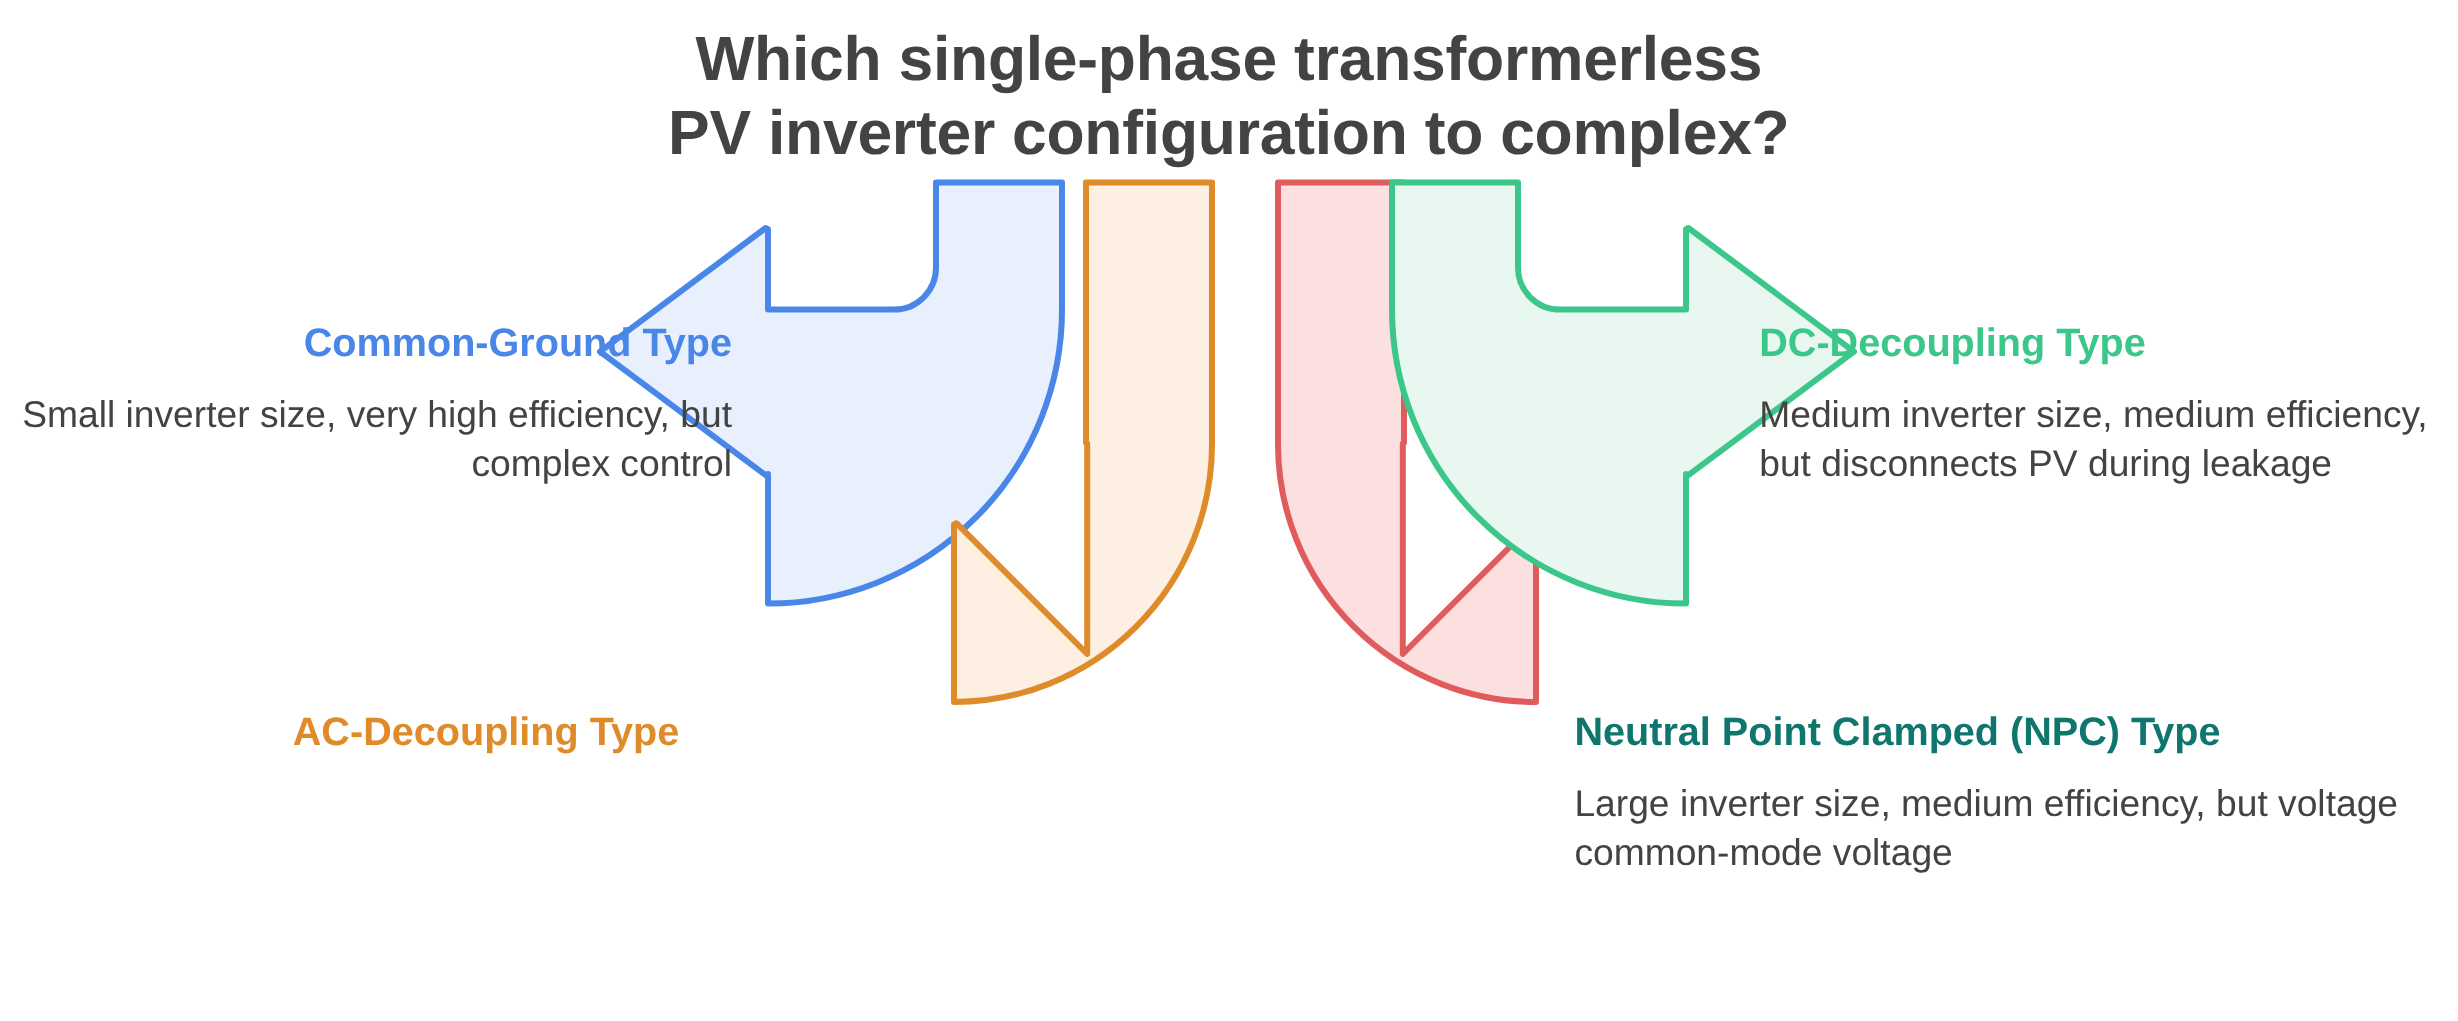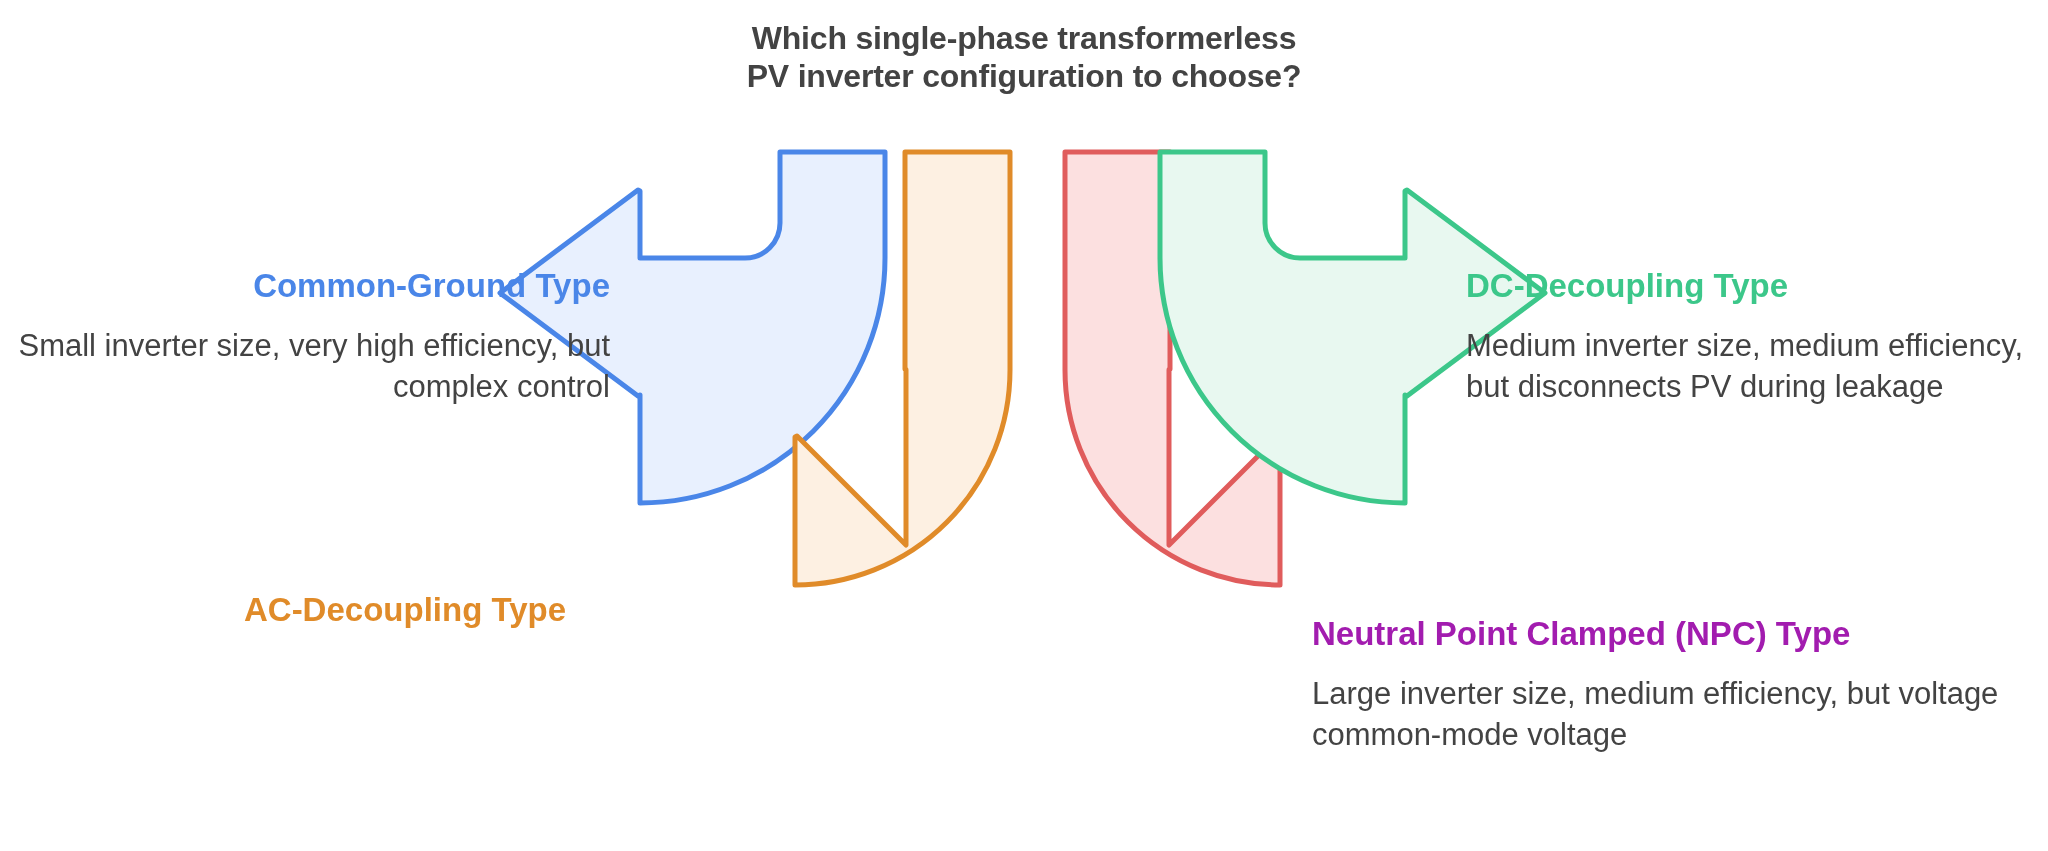--- a/index.html
+++ b/index.html
@@ -24,21 +24,21 @@
   }
 
   
   #title-block {
     position: absolute;
     left: 524px;
     top: 20px;
     width: 1000px;
     text-align: center;
     color: #434343;
-    font-size: 32px;
+    font-size: 52px;
     font-weight: bold;
     line-height: 1.18;
     letter-spacing: -0.2px;
   }
   #title-block .tline { display: block; }
 
   
   #arrow-layer {
     position: absolute;
     left: 0; top: 0;
@@ -90,30 +90,30 @@
   }
   #block-ac-decoupling .label-heading { color: #e08b29; }
 
   
   #block-npc {
     left: 1312px;
     top: 590px;
     width: 720px;
     text-align: left;
   }
-  #block-npc .label-heading { color: #a21caf; margin-top: 24px; }
+  #block-npc .label-heading { color: #0f766e; }
 </style>
 </head>
 <body>
 
 <div id="canvas">
 
   <div id="title-block">
     <span class="tline">Which single-phase transformerless</span>
-    <span class="tline">PV inverter configuration to choose?</span>
+    <span class="tline">PV inverter configuration to complex?</span>
   </div>
 
   <svg id="arrow-layer" viewBox="0 0 2048 851" width="2048" height="851">
 
     <path d="M 780,152
              L 885,152
              L 885,258
              A 245,245 0 0 1 640,503
              L 640,395
              L 638,396

